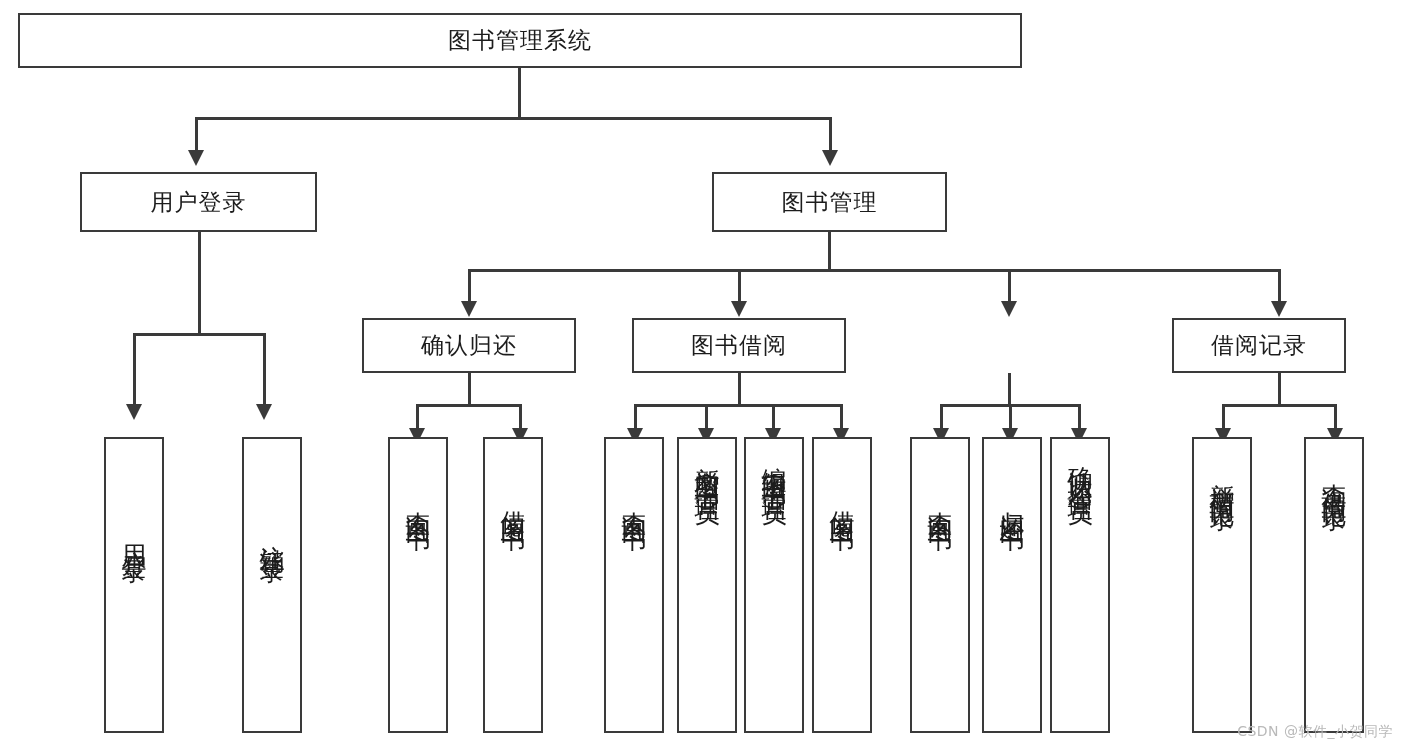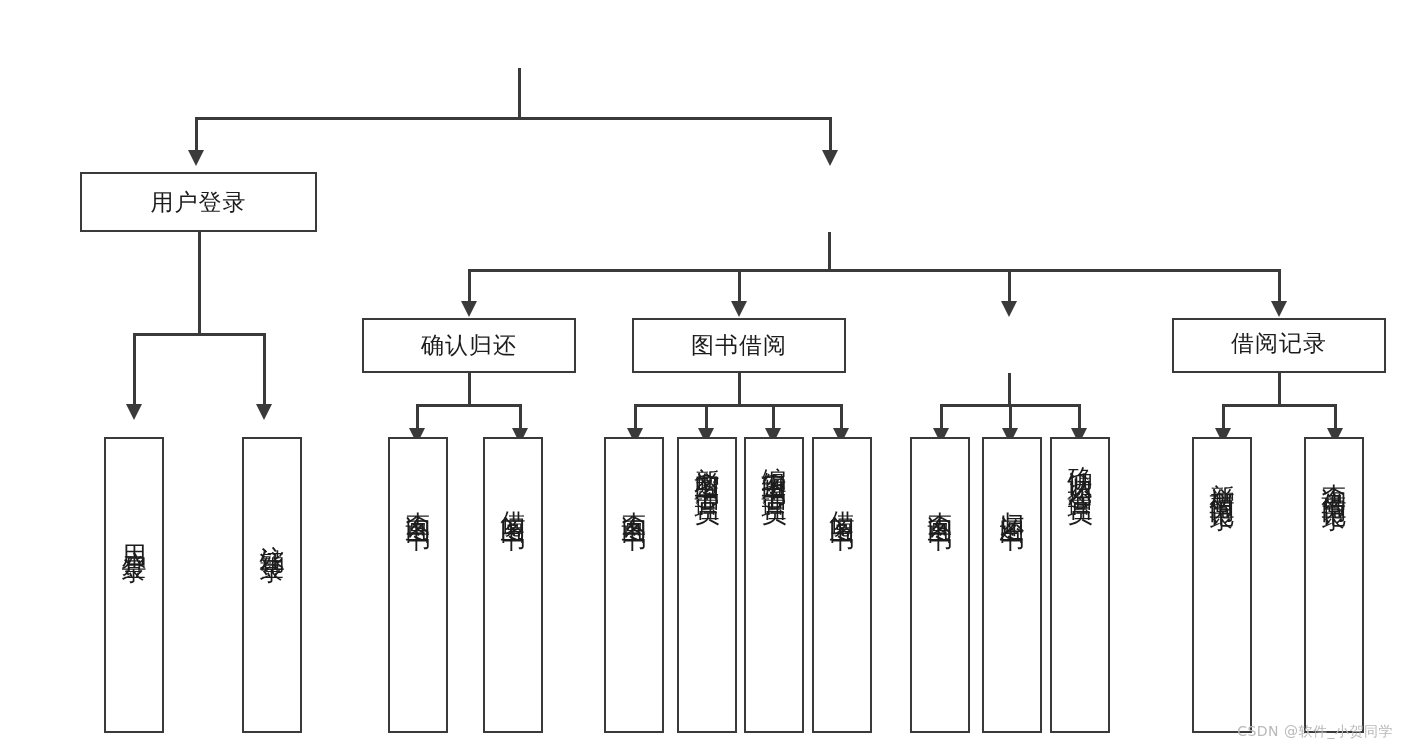--- a/index.html
+++ b/index.html
@@ -79,32 +79,38 @@
     letter-spacing:0.5px;
     white-space:nowrap;
     pointer-events:none;
   }
 </style>
 </head>
 <body>
 
 <div id="diagram">
 
+  <div class="node" style="left:18px;top:13px;width:1004px;height:55px;">
+    <span class="node-label">图书管理系统</span>
+  </div>
 
   <div class="connector v" style="left:518px;top:68px;height:51px;"></div>
   <div class="connector h" style="left:195px;top:117px;width:637px;"></div>
   <div class="connector v" style="left:195px;top:117px;height:34px;"></div>
   <div class="connector v" style="left:829px;top:117px;height:34px;"></div>
   <div class="arrow" style="left:188px;top:150px;"></div>
   <div class="arrow" style="left:822px;top:150px;"></div>
 
   <div class="node" style="left:80px;top:172px;width:237px;height:60px;">
     <span class="node-label">用户登录</span>
   </div>
 
+  <div class="node" style="left:712px;top:172px;width:235px;height:60px;">
+    <span class="node-label">图书管理</span>
+  </div>
 
   <div class="connector v" style="left:198px;top:232px;height:103px;"></div>
   <div class="connector h" style="left:133px;top:333px;width:132px;"></div>
   <div class="connector v" style="left:133px;top:333px;height:72px;"></div>
   <div class="connector v" style="left:263px;top:333px;height:72px;"></div>
   <div class="arrow" style="left:126px;top:404px;"></div>
   <div class="arrow" style="left:256px;top:404px;"></div>
 
   <div class="connector v" style="left:828px;top:232px;height:39px;"></div>
   <div class="connector h" style="left:468px;top:269px;width:812px;"></div>
@@ -116,21 +122,21 @@
   <div class="arrow" style="left:731px;top:301px;"></div>
   <div class="arrow" style="left:1001px;top:301px;"></div>
   <div class="arrow" style="left:1271px;top:301px;"></div>
 
   <div class="node" style="left:362px;top:318px;width:214px;height:55px;">
     <span class="node-label">确认归还</span>
   </div>
   <div class="node" style="left:632px;top:318px;width:214px;height:55px;">
     <span class="node-label">图书借阅</span>
   </div>
-  <div class="node" style="left:1172px;top:318px;width:214px;height:55px;font-family:Liberation Mono, monospace;">
+  <div class="node" style="left:1172px;top:318px;width:174px;height:55px;">
     <span class="node-label">借阅记录</span>
   </div>
 
   <div class="connector v" style="left:468px;top:373px;height:33px;"></div>
   <div class="connector h" style="left:416px;top:404px;width:105px;"></div>
   <div class="connector v" style="left:416px;top:404px;height:26px;"></div>
   <div class="connector v" style="left:519px;top:404px;height:26px;"></div>
   <div class="arrow" style="left:409px;top:428px;"></div>
   <div class="arrow" style="left:512px;top:428px;"></div>
 

